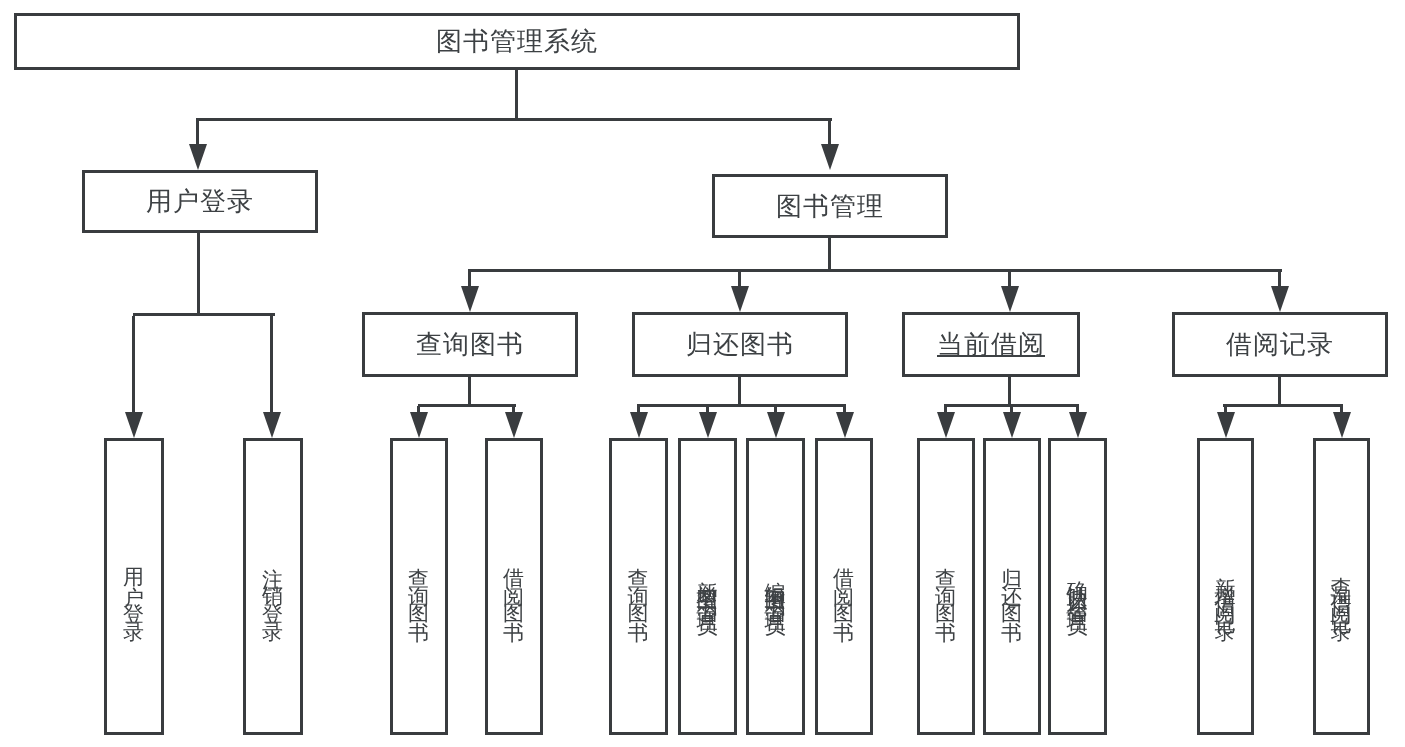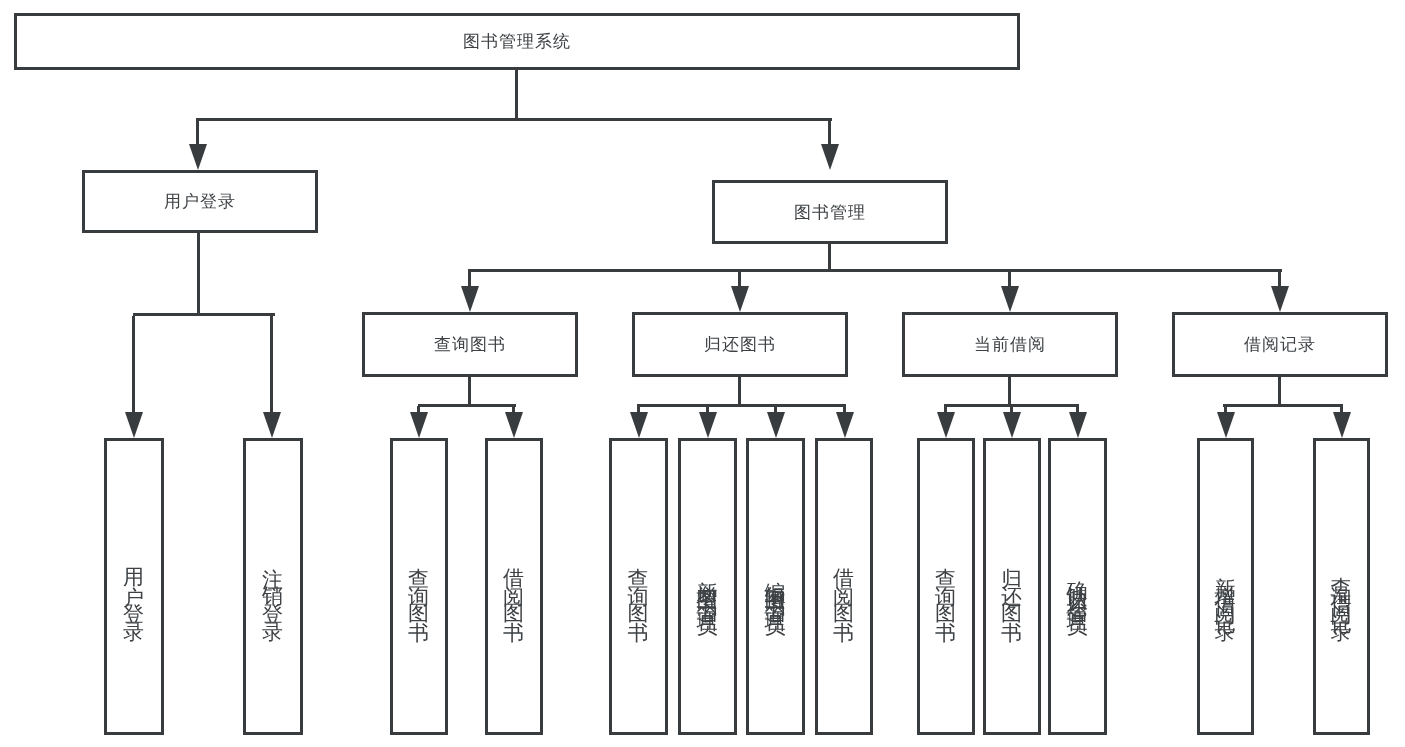--- a/index.html
+++ b/index.html
@@ -15,21 +15,21 @@
   .box {
     position: absolute;
     box-sizing: border-box;
     border: 3px solid #393c3f;
     background: #ffffff;
     display: flex;
     align-items: center;
     justify-content: center;
   }
   .hlabel {
-    font-size: 17px;
+    font-size: 26px;
     letter-spacing: 1px;
     color: #3d4144;
     white-space: nowrap;
   }
   .vbox { top: 438px; height: 297px; }
   .vtext {
     writing-mode: vertical-rl;
     text-orientation: mixed;
     font-size: 21px;
     color: #3d4144;
@@ -126,31 +126,31 @@
   <div class="vline" style="left:1340px; top:406px; height:8px;"></div>
   <div class="ah" style="left:1333px; top:412px;"></div>
 
   <div class="box" style="left:14px; top:13px; width:1006px; height:57px;">
     <span class="hlabel">图书管理系统</span>
   </div>
 
   <div class="box" style="left:82px; top:170px; width:236px; height:63px;">
     <span class="hlabel">用户登录</span>
   </div>
-  <div class="box" style="left:712px; top:180px; width:236px; height:64px;">
+  <div class="box" style="left:712px; top:174px; width:236px; height:64px;">
     <span class="hlabel">图书管理</span>
   </div>
 
   <div class="box" style="left:362px; top:312px; width:216px; height:65px;">
     <span class="hlabel">查询图书</span>
   </div>
   <div class="box" style="left:632px; top:312px; width:216px; height:65px;">
     <span class="hlabel">归还图书</span>
   </div>
-  <div class="box" style="left:902px; top:312px; width:216px; height:65px;">
+  <div class="box" style="left:902px; top:312px; width:178px; height:65px;text-decoration:underline;">
     <span class="hlabel">当前借阅</span>
   </div>
   <div class="box" style="left:1172px; top:312px; width:216px; height:65px;">
     <span class="hlabel">借阅记录</span>
   </div>
 
   <div class="box vbox" style="left:104px; width:60px;">
     <span class="vtext vt4">用户登录</span>
   </div>
   <div class="box vbox" style="left:243px; width:60px;">

